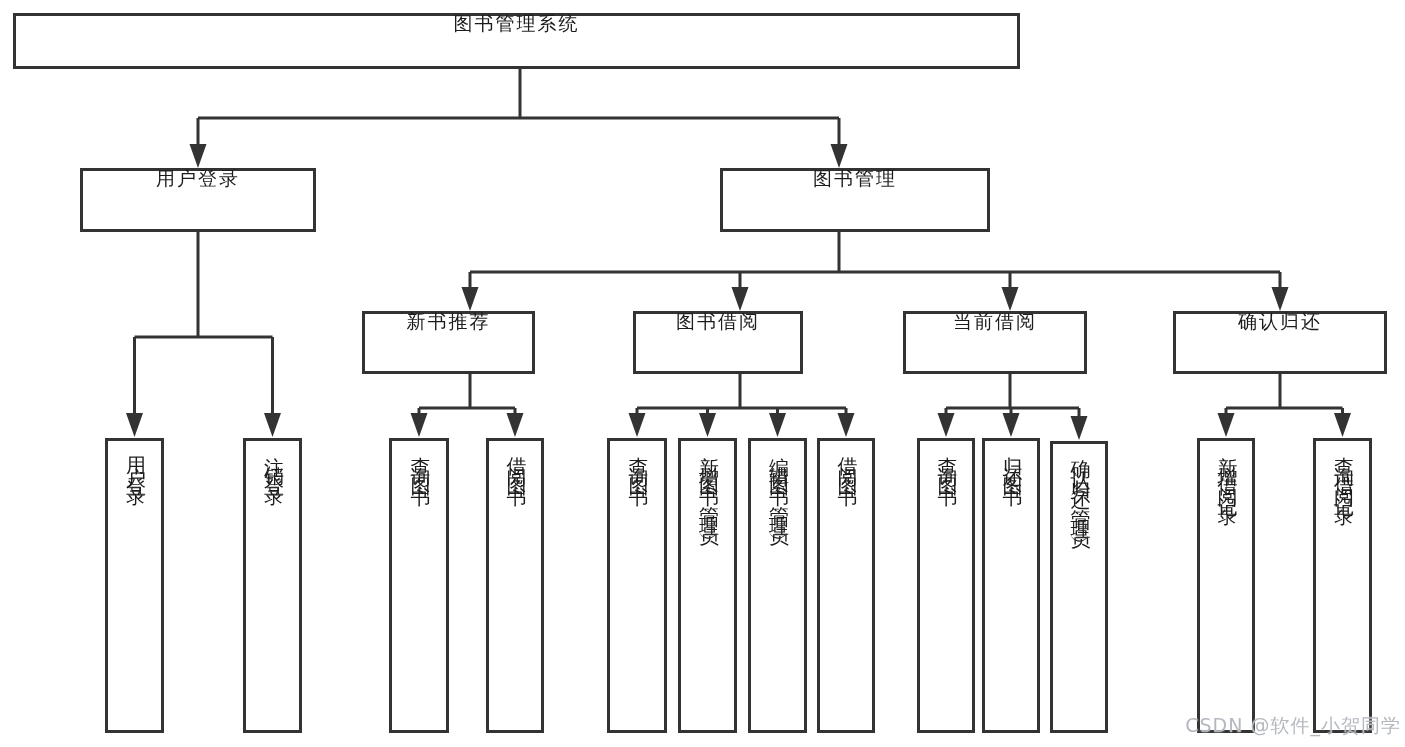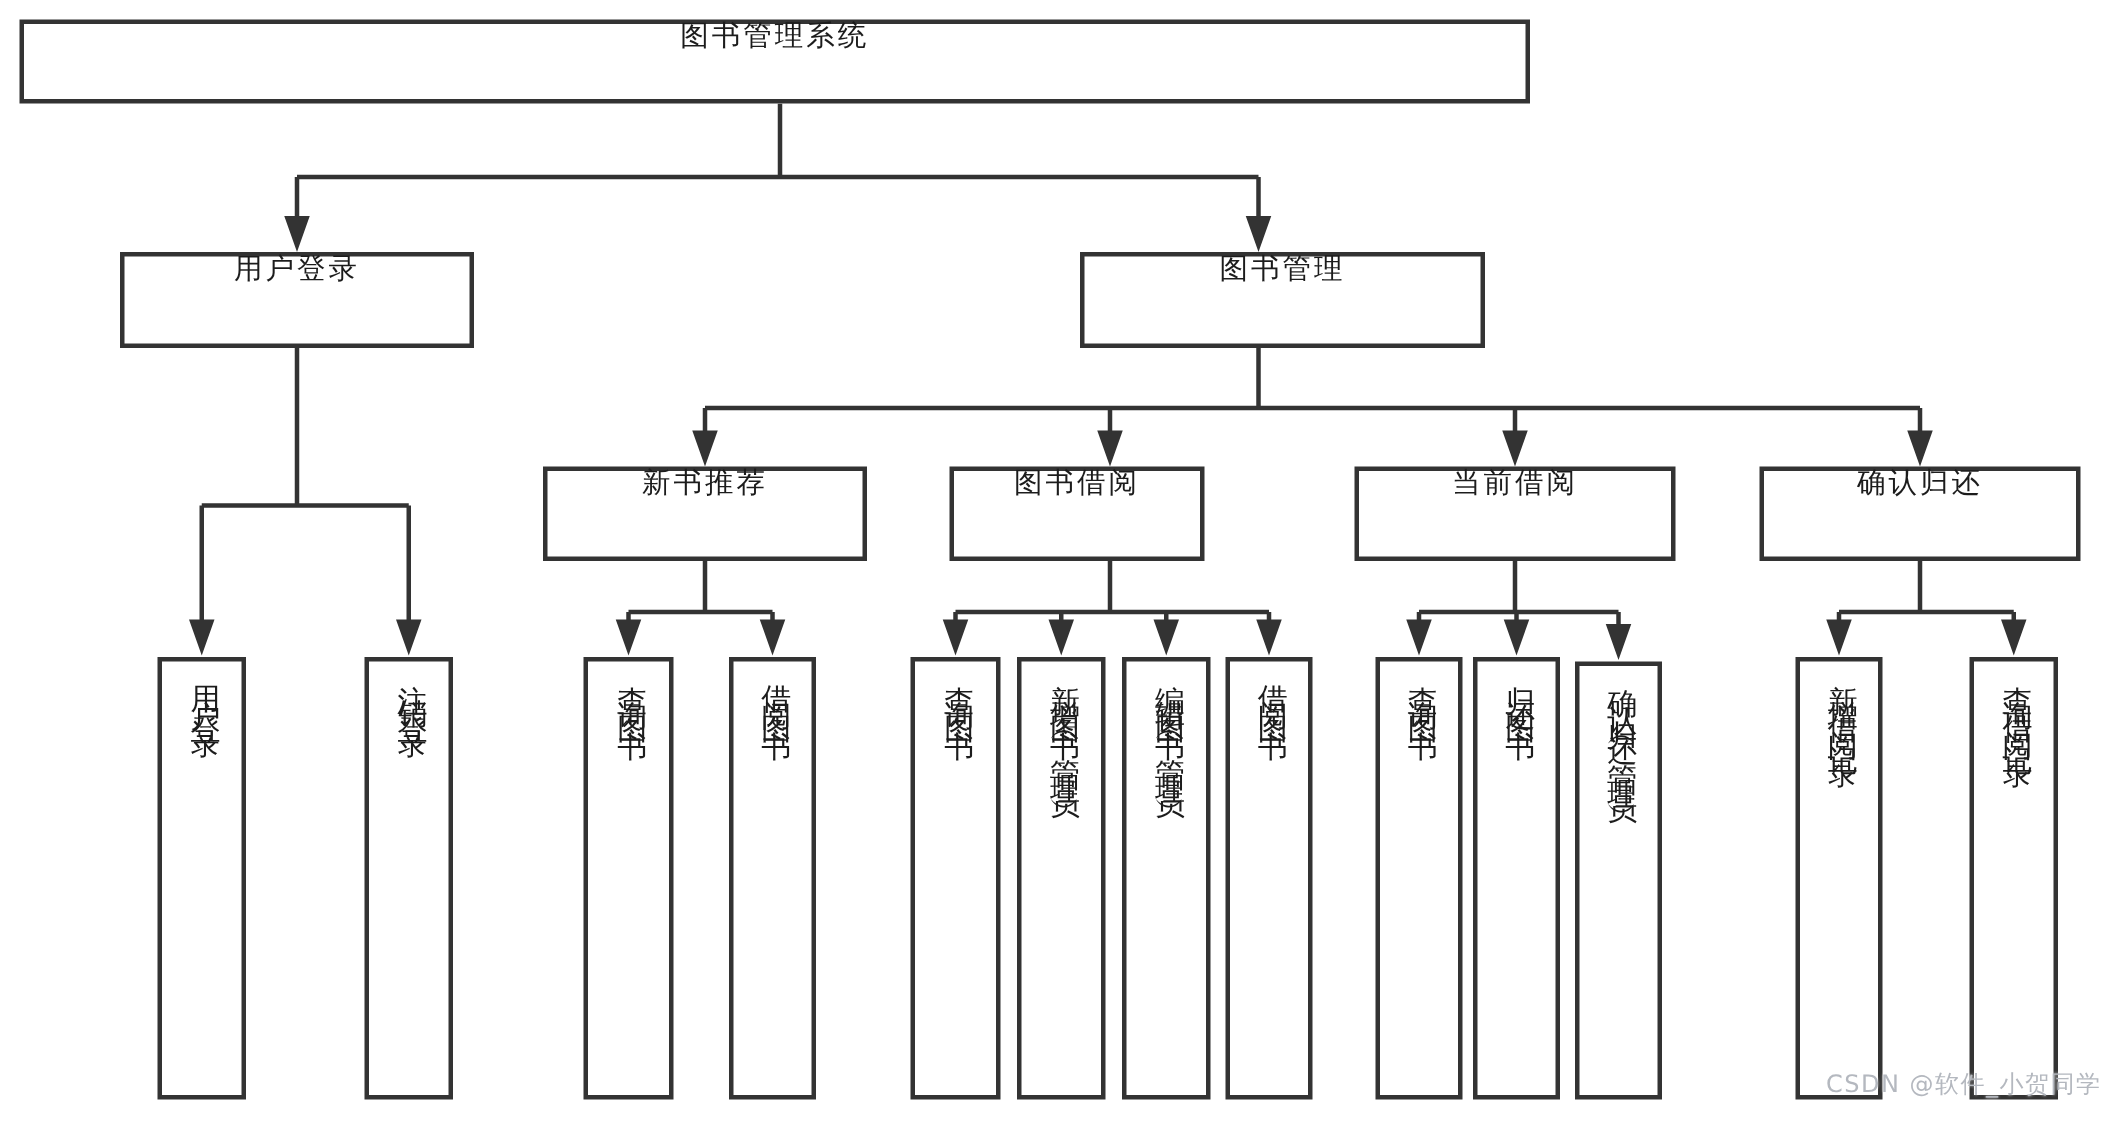--- a/index.html
+++ b/index.html
@@ -27,21 +27,21 @@
   }
   .box.v span{
     writing-mode:vertical-rl;
     text-orientation:mixed;
     font-size:20px;letter-spacing:10px;line-height:1;
     white-space:nowrap;
   }
   #watermark{
     position:absolute;
     right:4px;top:713px;
-    font-size:16px;
+    font-size:19px;
     letter-spacing:1px;
     color:var(--watermark,#b4b8bf);
     text-shadow:0 0 2px rgba(255,255,255,.85);
     z-index:10;
     white-space:nowrap;
   }
 </style>
 </head>
 <body>
 
@@ -73,27 +73,27 @@
     <span>图书管理系统</span>
   </div>
 
   <div class="box h" style="left:80px;top:168px;width:236px;height:64px">
     <span>用户登录</span>
   </div>
   <div class="box h" style="left:720px;top:168px;width:270px;height:64px">
     <span>图书管理</span>
   </div>
 
-  <div class="box h" style="left:362px;top:311px;width:216px;height:63px">
+  <div class="box h" style="left:362px;top:311px;width:173px;height:63px">
     <span>新书推荐</span>
   </div>
   <div class="box h" style="left:633px;top:311px;width:170px;height:63px">
     <span>图书借阅</span>
   </div>
-  <div class="box h" style="left:903px;top:311px;width:214px;height:63px">
+  <div class="box h" style="left:903px;top:311px;width:184px;height:63px">
     <span>当前借阅</span>
   </div>
   <div class="box h" style="left:1173px;top:311px;width:214px;height:63px">
     <span>确认归还</span>
   </div>
 
   <div class="box v" style="left:105px;top:438px;width:59px;height:295px">
     <span>用户登录</span>
   </div>
   <div class="box v" style="left:243px;top:438px;width:59px;height:295px">

